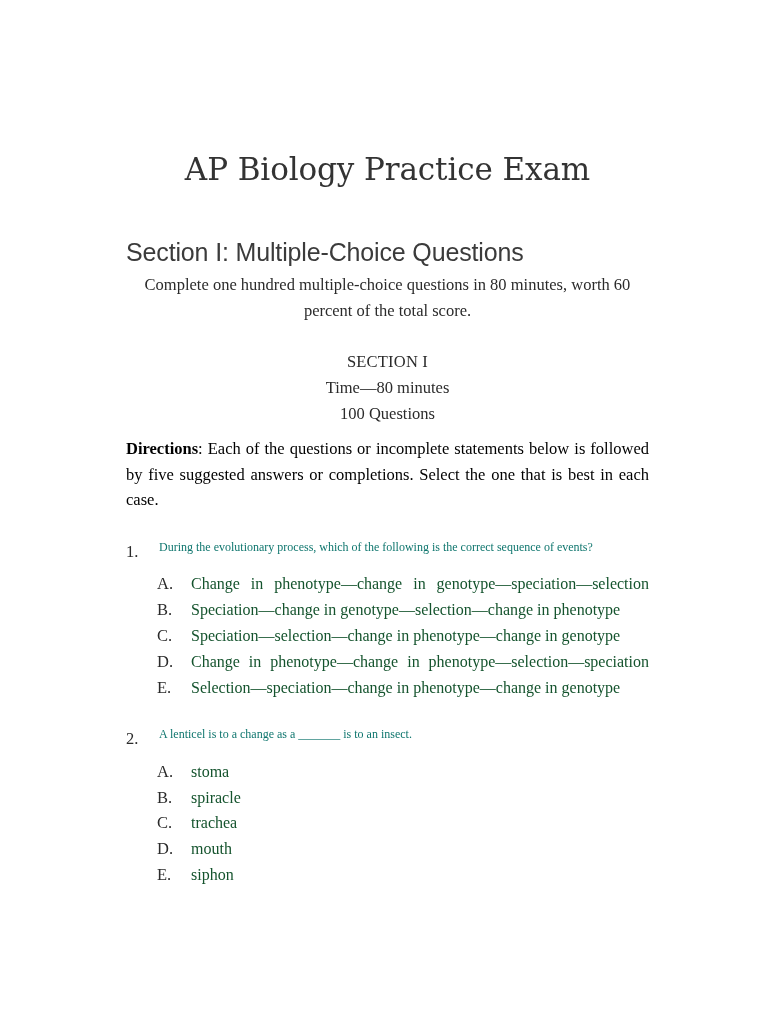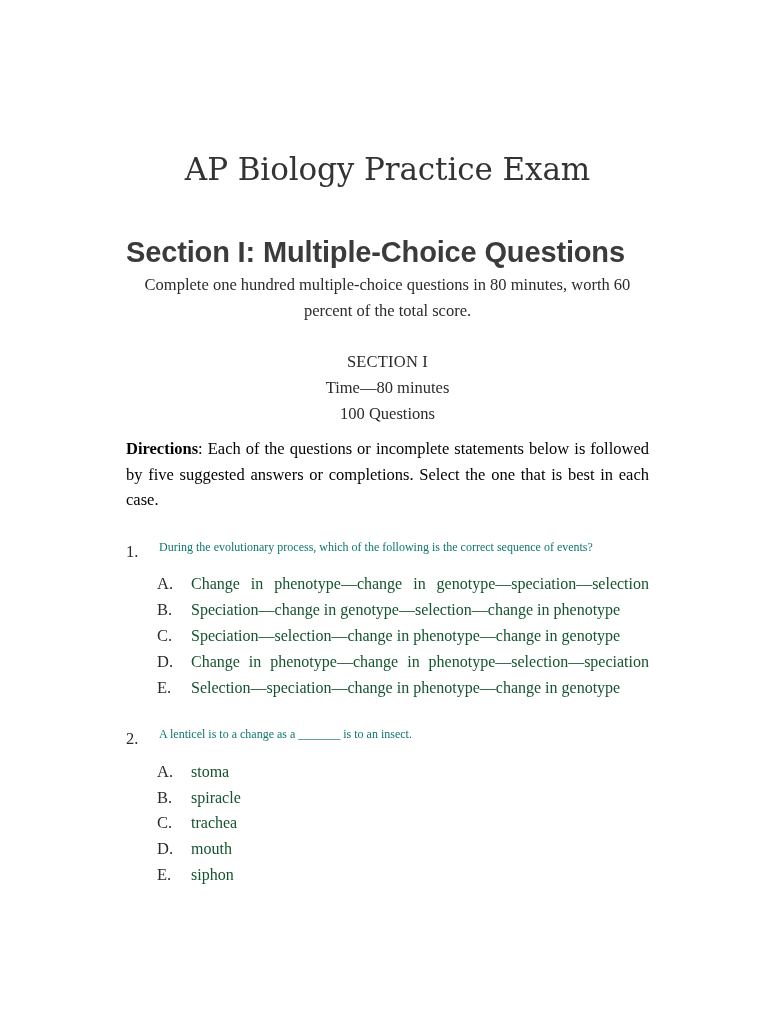--- a/index.html
+++ b/index.html
@@ -42,22 +42,22 @@
     letter-spacing: -0.1px;
     text-align: center;
     color: #333333;
   }
 
   
   .section-heading {
     margin: 0;
     padding-top: 50px;
     font-family: "Liberation Sans", "DejaVu Sans", sans-serif;
-    font-weight: 700;
-    font-size: 29px;
+    font-weight: 400;
+    font-size: 25px;
     line-height: 26px;
     color: #3b3b3b;
     letter-spacing: -0.15px;
   }
 
   .section-sub {
     margin: 0;
     padding-top: 7px;
     font-size: 16.5px;
     line-height: 25.5px;

